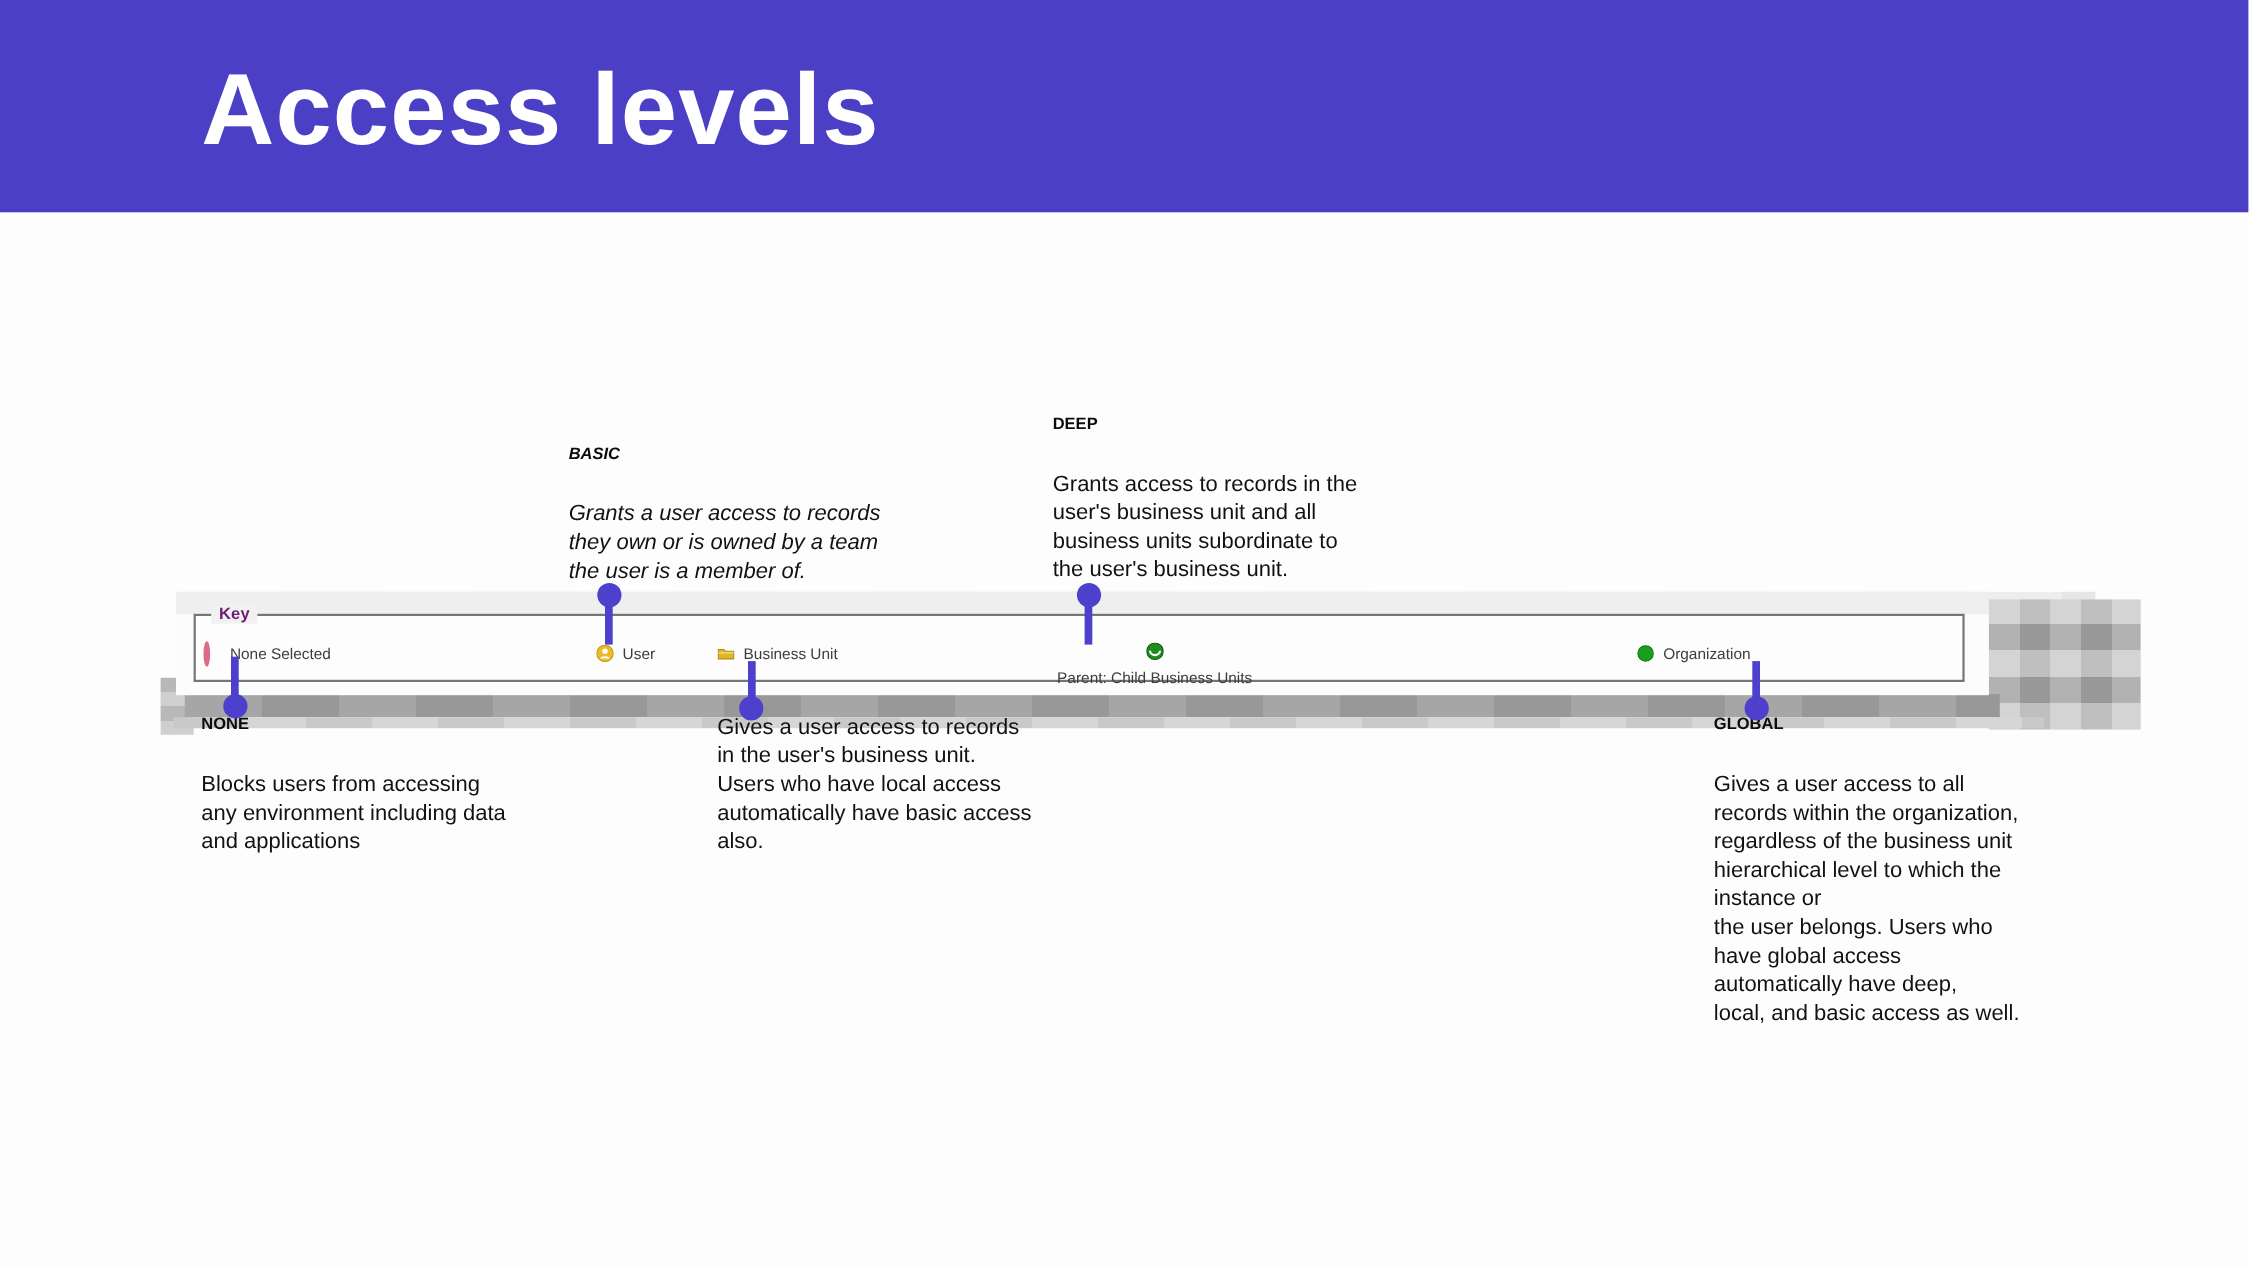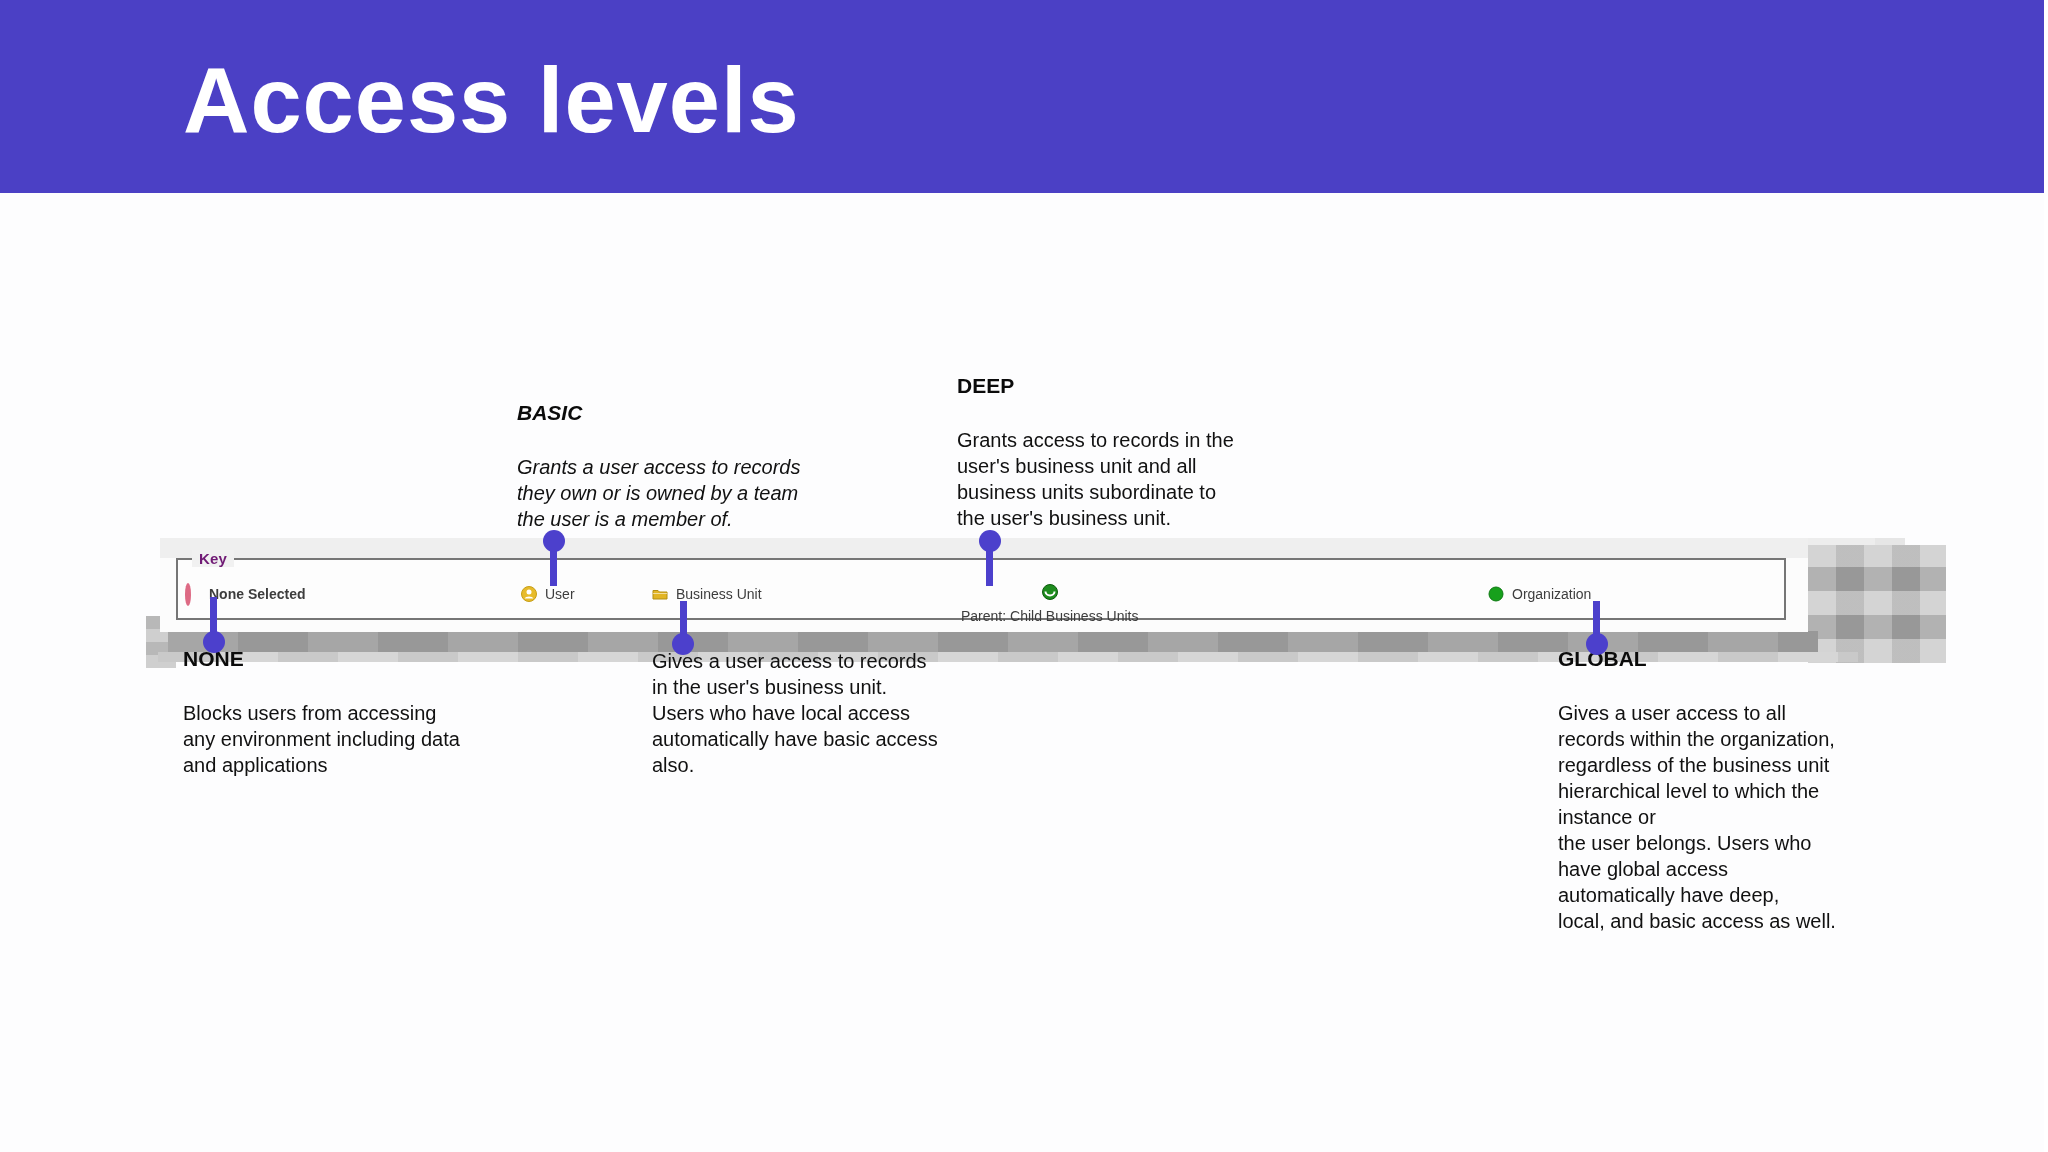--- a/index.html
+++ b/index.html
@@ -8,21 +8,21 @@
     background:#fdfdfe;font-family:"Liberation Sans",sans-serif;color:var(--body_text,#111);
   }
   
   .banner{position:absolute;left:0;top:0;width:2048px;height:193px;background:var(--banner,#4b40c5);}
   .banner h1{
     position:absolute;left:183px;top:52px;margin:0;
     font-size:92px;line-height:96px;font-weight:700;color:var(--title_text,#fff);letter-spacing:1px;
   }
   
   .callout{position:absolute;width:440px;}
-  .callout h3{margin:0 0 30px 0;font-size:21px;line-height:22px;font-weight:700;color:#0b0b0b;}
+  .callout h3{margin:0 0 30px 0;font-size:15px;line-height:22px;font-weight:700;color:#0b0b0b;}
   .callout p{margin:0;font-size:20px;line-height:26px;white-space:pre-line;color:var(--body_text,#111);}
   
   .bar-top-strip{position:absolute;left:165px;top:538px;width:1740px;height:16px;
     background:repeating-linear-gradient(90deg,#ededed 0 90px,#e6e6e6 90px 180px);}
   .screenshot{position:absolute;left:160px;top:538px;width:1648px;height:94px;
     background:linear-gradient(180deg,#efefef 0 20px,#fcfcfc 20px);}
   .key-box{position:absolute;left:16px;top:20px;right:22px;bottom:12px;
     border:2px solid #767676;background:#fdfdfd;}
   .key-legend{position:absolute;top:-10px;left:14px;padding:0 7px;background:#f1f1f1;
     font-size:15px;font-weight:700;color:#701a75;letter-spacing:.2px;}
@@ -74,25 +74,25 @@
   <div class="shadow-right"></div>
   <div class="shadow-dark"></div>
   <div class="shadow-light"></div>
 
   <div class="screenshot">
     <div class="key-box">
       <span class="key-legend">Key</span>
     </div>
   </div>
 
-  <div class="key-item" style="left:185px;font-weight:bold;">
+  <div class="key-item" style="left:185px;">
     <span class="kicon"><span class="none-ring"></span></span>
     <span class="key-label">None Selected</span>
   </div>
-  <div class="key-item" style="left:521px;">
+  <div class="key-item" style="left:542px;">
     <span class="kicon">
       <svg width="16" height="16" viewBox="0 0 16 16">
         <circle cx="8" cy="8" r="7.5" style="fill:var(--user_icon,#e7bb2b);stroke:#c79e16;stroke-width:1;"></circle>
         <circle cx="8" cy="6" r="2.5" fill="#ffffff"></circle>
         <path d="M3.6 12.6c.8-2.8 8-2.8 8.8 0z" fill="#ffffff"></path>
       </svg>
     </span>
     <span class="key-label">User</span>
   </div>
   <div class="key-item" style="left:652px;">

